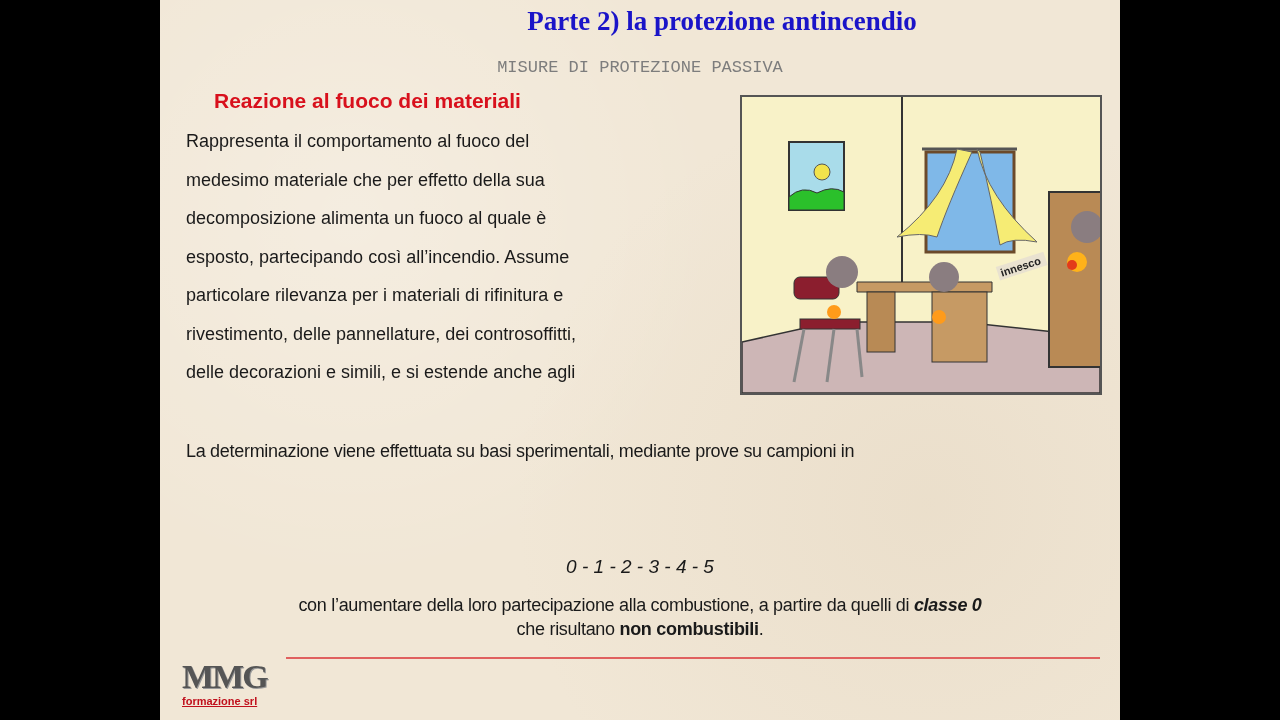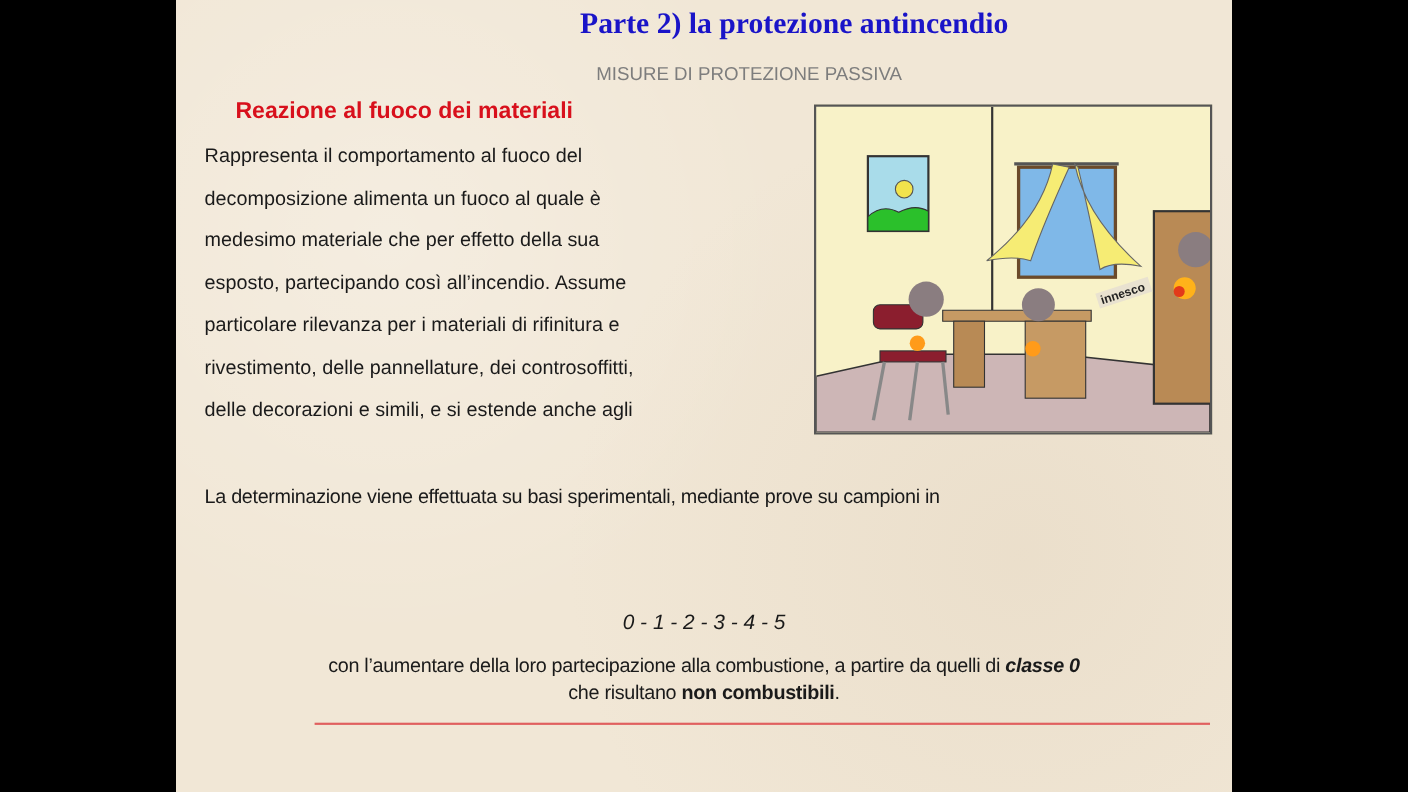--- a/index.html
+++ b/index.html
@@ -1,20 +1,20 @@
 <!DOCTYPE html>
 <html><head>
 <meta charset="utf-8">
 <style>
   html, body { margin:0; padding:0; }
   body { width:1280px; height:720px; background:#000; overflow:hidden; position:relative; font-family:"Liberation Sans", sans-serif; }
   .slide { position:absolute; left:160px; top:0; width:960px; height:720px; background:#f1e7d6;
     background-image: radial-gradient(circle at 20% 30%, rgba(255,255,255,0.25), transparent 40%), radial-gradient(circle at 80% 70%, rgba(210,190,160,0.2), transparent 45%); }
   .title { position:absolute; left:0; width:1124px; top:6px; text-align:center; color:#1a14c8; font-family:"Liberation Serif", serif; font-weight:bold; font-size:27px; }
-  .subtitle { position:absolute; left:0; width:960px; top:58px; text-align:center; color:#7d7d7d; font-family:Liberation Sans, sans-serif; font-size:17px; letter-spacing:0px;margin-left:41px; }
+  .subtitle { position:absolute; left:0; width:960px; top:58px; text-align:center; color:#7d7d7d; font-family:Liberation Mono, monospace; font-size:17px; letter-spacing:0px; }
   .heading { position:absolute; left:26px; top:89px; color:#d8101c; font-weight:bold; font-size:21px;margin-left:28px; }
   .para { position:absolute; left:26px; font-size:18px; color:#1a1a1a; line-height:38.5px; }
   .para1 { top:122px; width:560px; }
   .para2 { top:432px; width:900px; letter-spacing:-0.3px; }
   .classes { position:absolute; left:0; width:960px; top:556px; text-align:center; font-weight:normal; font-style:italic; font-size:19px; color:#1a1a1a; }
   .closing { position:absolute; left:0; width:960px; top:593px; text-align:center; font-size:18px; color:#1a1a1a; line-height:24px; letter-spacing:-0.3px; }
   .illustration { position:absolute; left:580px; top:95px; width:362px; height:300px; border:2px solid #555; box-sizing:border-box; background:#f8f2c8; overflow:hidden; }
   .rule { position:absolute; left:126px; top:657px; width:814px; height:2px; background:#e0605f; }
   .logo { position:absolute; left:22px; top:660px; width:95px; height:54px; }
   .logo-mmg { font-family:"Liberation Serif", serif; font-weight:bold; font-size:34px; color:#555; letter-spacing:-2px; line-height:34px; text-shadow:1px 1px 0 #999; }
@@ -23,22 +23,22 @@
 </head>
 <body>
 
 <div class="slide">
   <div class="title">Parte 2) la protezione antincendio</div>
   <div class="subtitle">MISURE DI PROTEZIONE PASSIVA</div>
   <div class="heading">Reazione al fuoco dei materiali</div>
 
   <div class="para para1">
     <div>Rappresenta il comportamento al fuoco del</div>
+    <div>medesimo materiale che per effetto della sua</div>
     <div>decomposizione alimenta un fuoco al quale è</div>
-    <div>medesimo materiale che per effetto della sua</div>
     <div>esposto, partecipando così all’incendio. Assume</div>
     <div>particolare rilevanza per i materiali di rifinitura e</div>
     <div>rivestimento, delle pannellature, dei controsoffitti,</div>
     <div>delle decorazioni e simili, e si estende anche agli</div>
   </div>
 
   <div class="para para2">
     <div>La determinazione viene effettuata su basi sperimentali, mediante prove su campioni in</div>
   </div>
 
@@ -87,13 +87,17 @@
 
       <g transform="rotate(-18 280 170)">
         <rect x="255" y="162" width="50" height="14" fill="#e9e2d0"></rect>
         <text x="258" y="173" font-size="11" font-weight="bold" font-family="Liberation Sans, sans-serif" fill="#222">innesco</text>
       </g>
     </svg>
   </div>
 
   <div class="rule"></div>
 
+  <div class="logo">
+    <div class="logo-mmg">MMG</div>
+    <div class="logo-sub">formazione srl</div>
+  </div>
 </div>
 
 </body></html>

